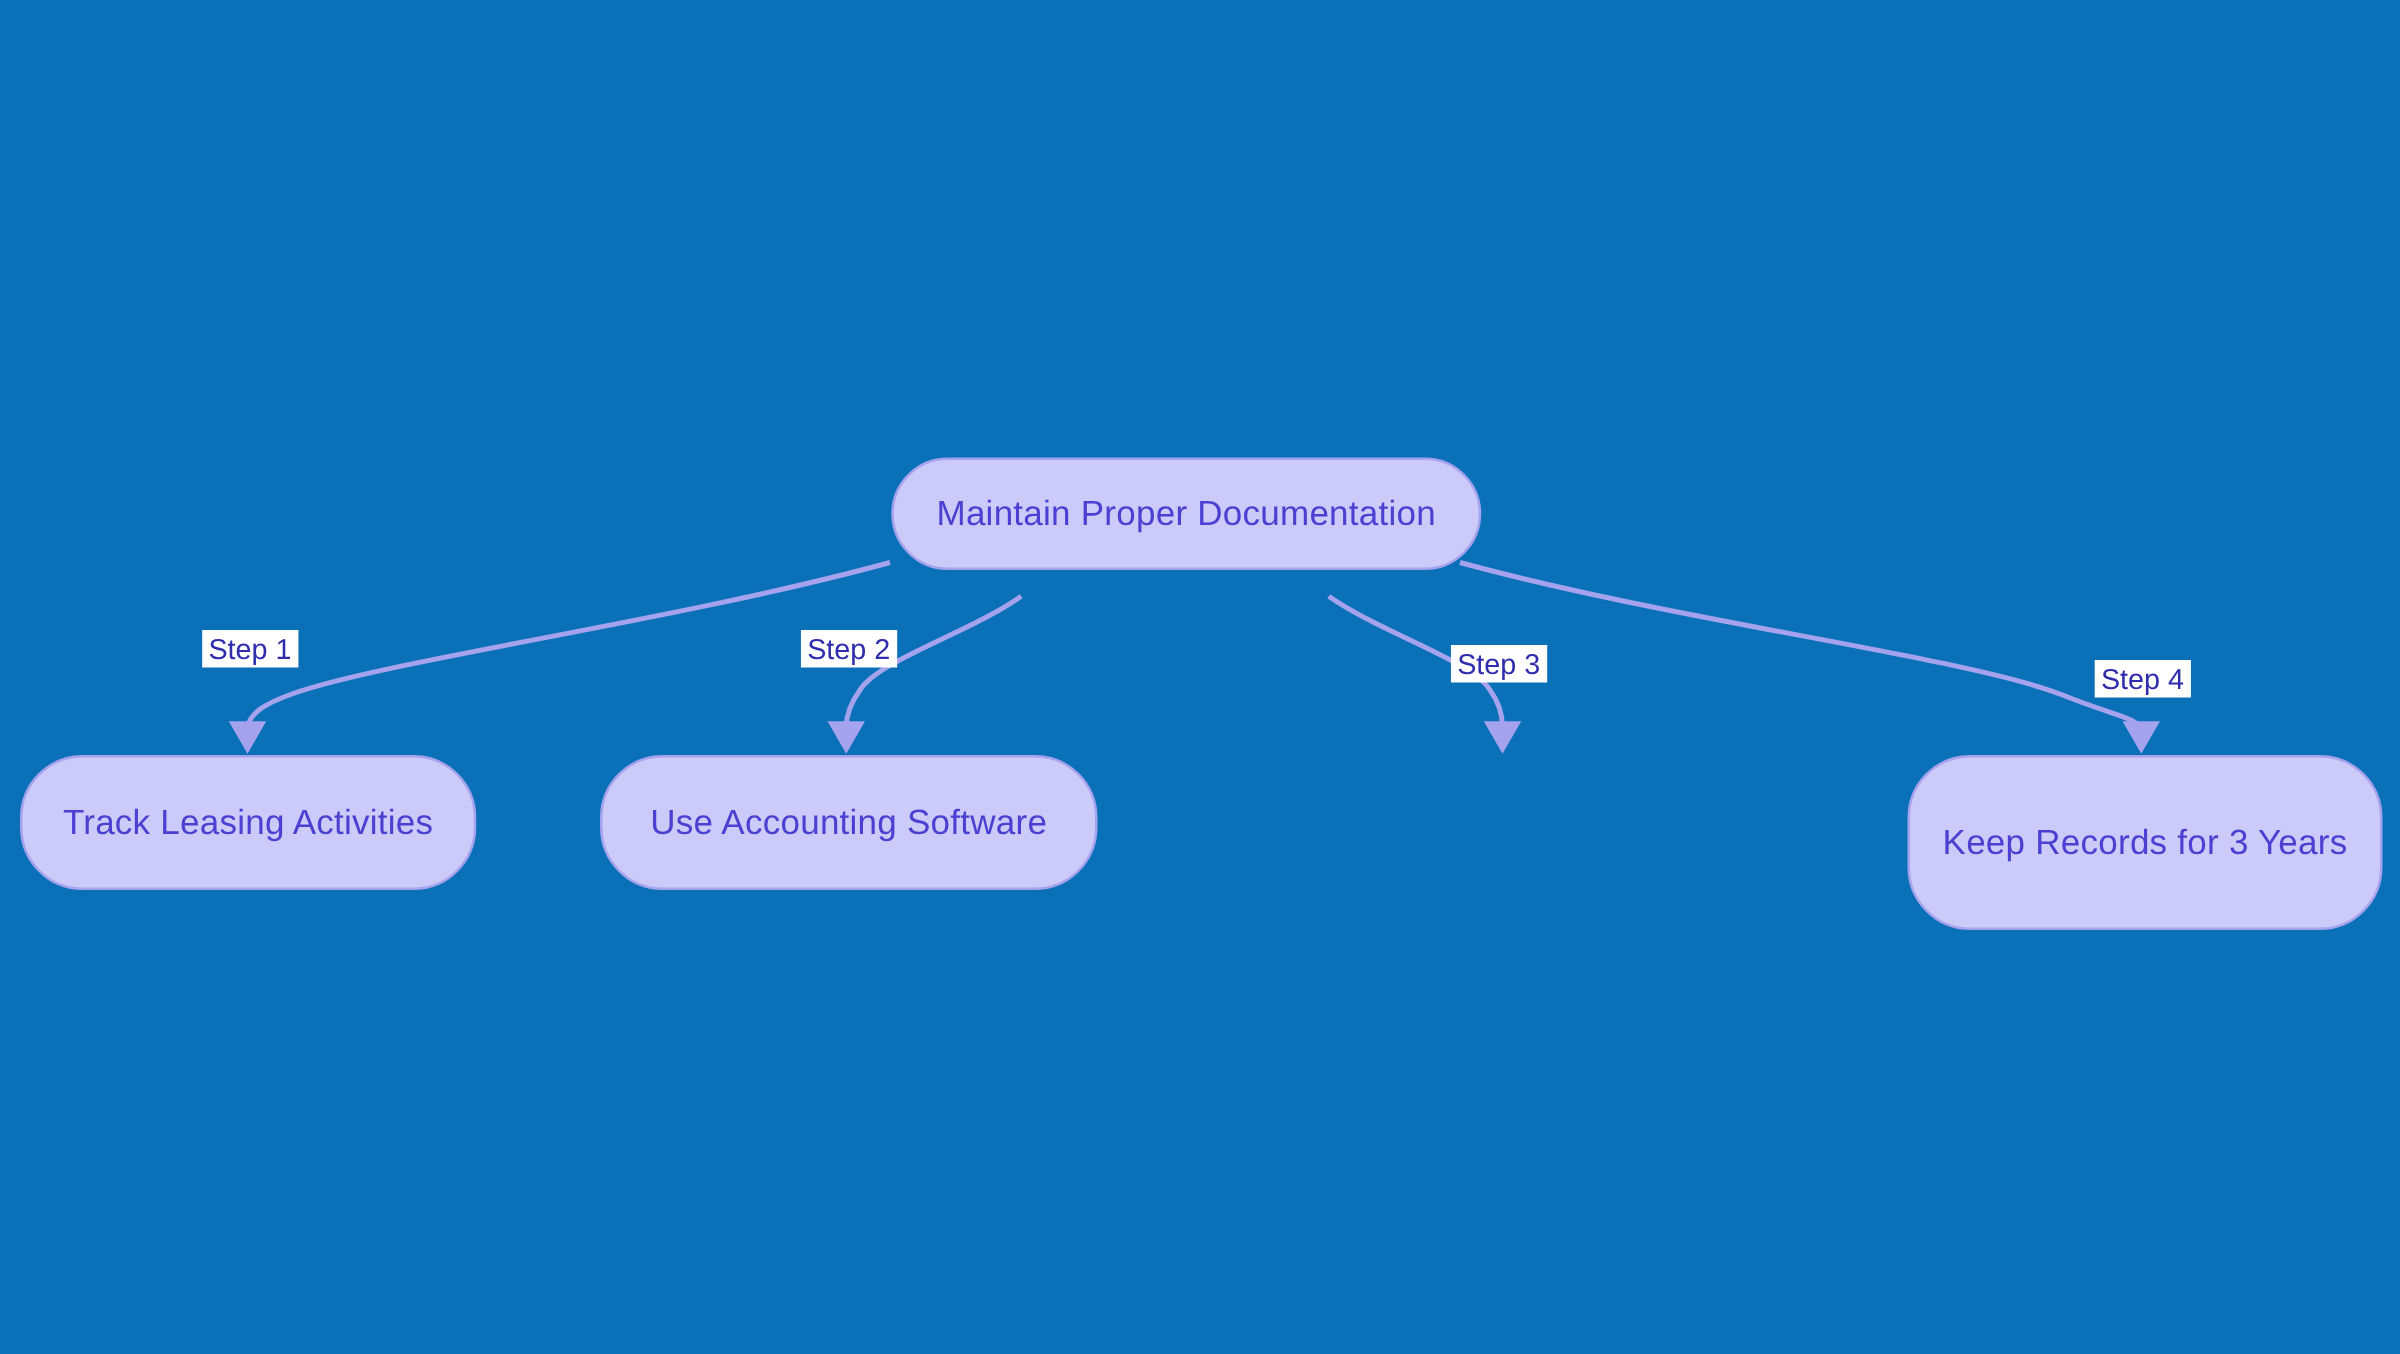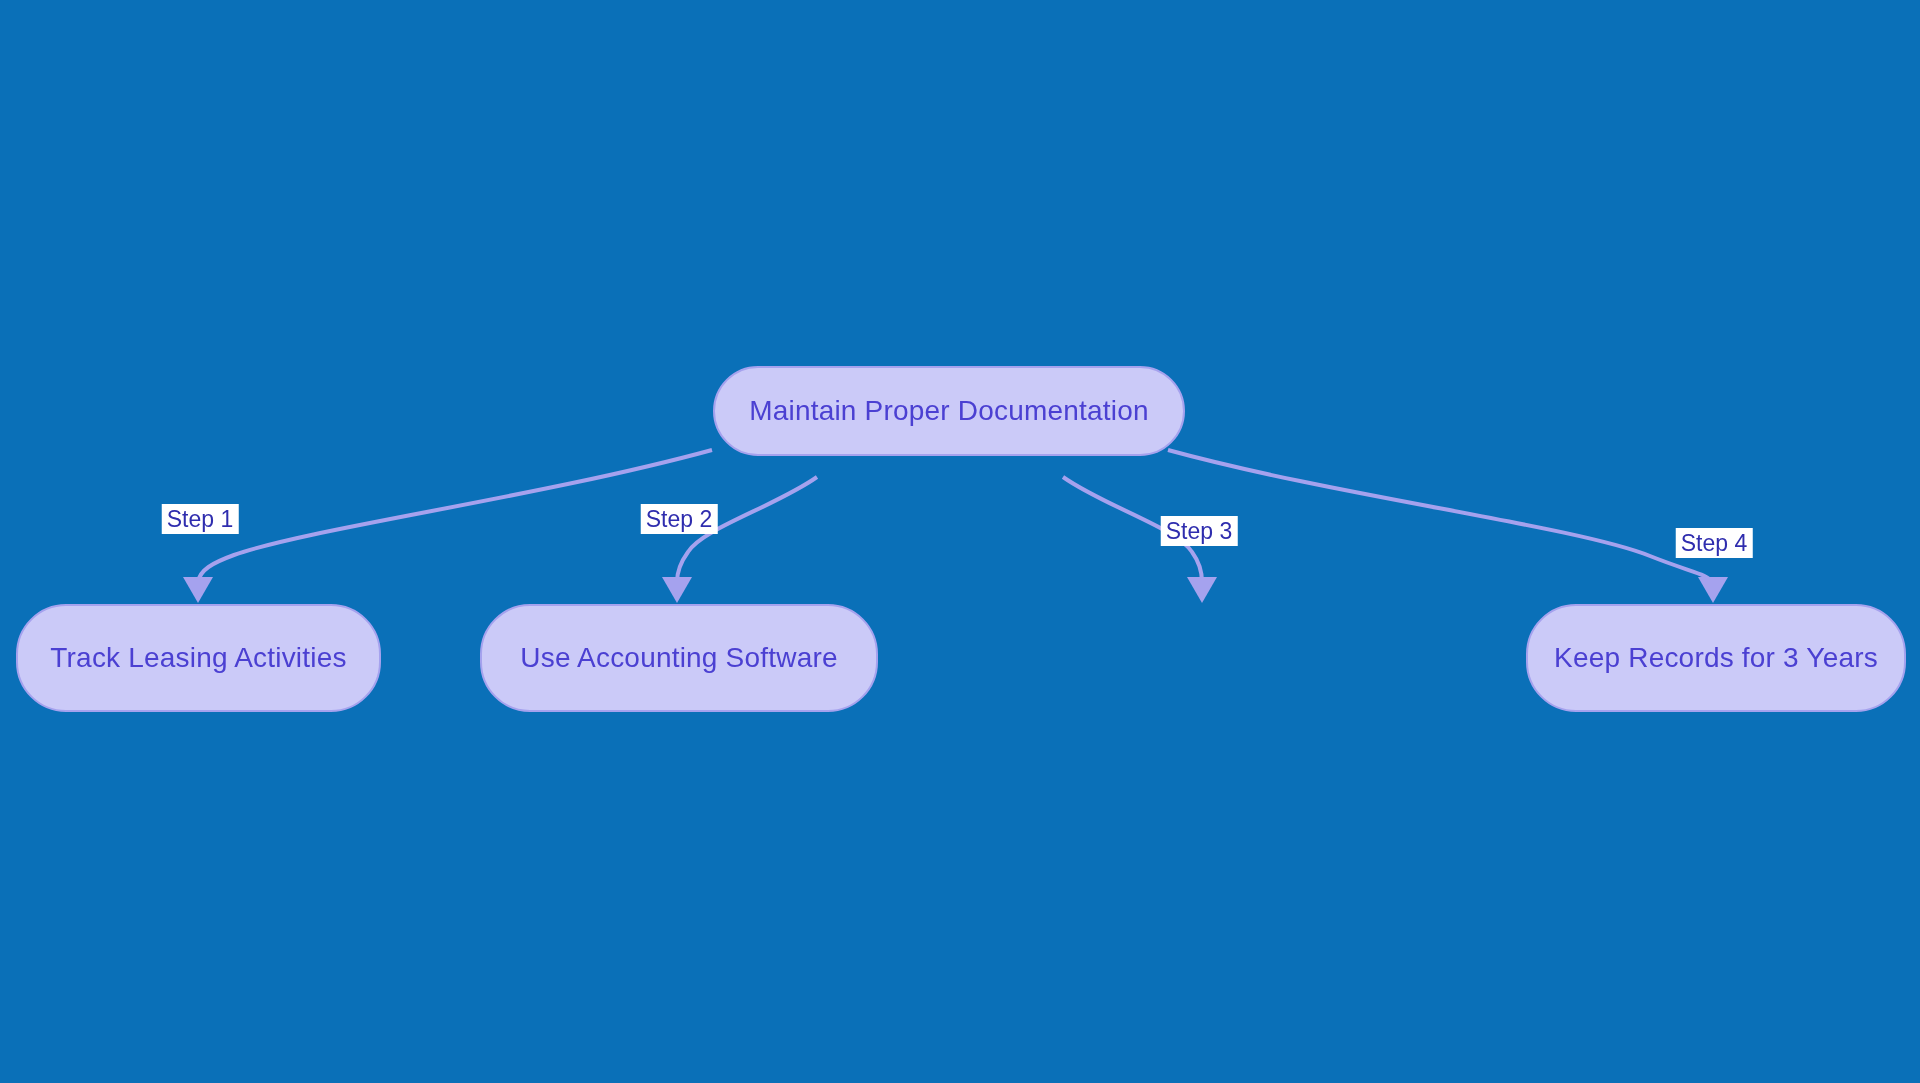--- a/index.html
+++ b/index.html
@@ -34,21 +34,21 @@
     color: var(--node-text, #4b40d2);
     font-size: 28px;
     font-weight: 500;
     letter-spacing: 0.2px;
     white-space: nowrap;
   }
   .node-root { left: 713px; top: 366px; width: 472px; height: 90px; }
   .node-1 { left: 16px;   top: 604px; width: 365px; height: 108px; }
   .node-2 { left: 480px;  top: 604px; width: 398px; height: 108px; }
   .node-3 { left: 973px;  top: 604px; width: 459px; height: 108px; }
-  .node-4 { left: 1526px; top: 604px; width: 380px; height: 108px; }
+  .node-4 { left: 1526px; top: 604px; width: 380px; height: 140px; }
   .edge-label {
     position: absolute;
     top: 504px;
     transform: translateX(-50%);
     background: var(--label-bg, #ffffff);
     color: var(--label-text, #2f2dae);
     font-size: 23px;
     font-weight: 500;
     line-height: 30px;
     padding: 0 5px;

